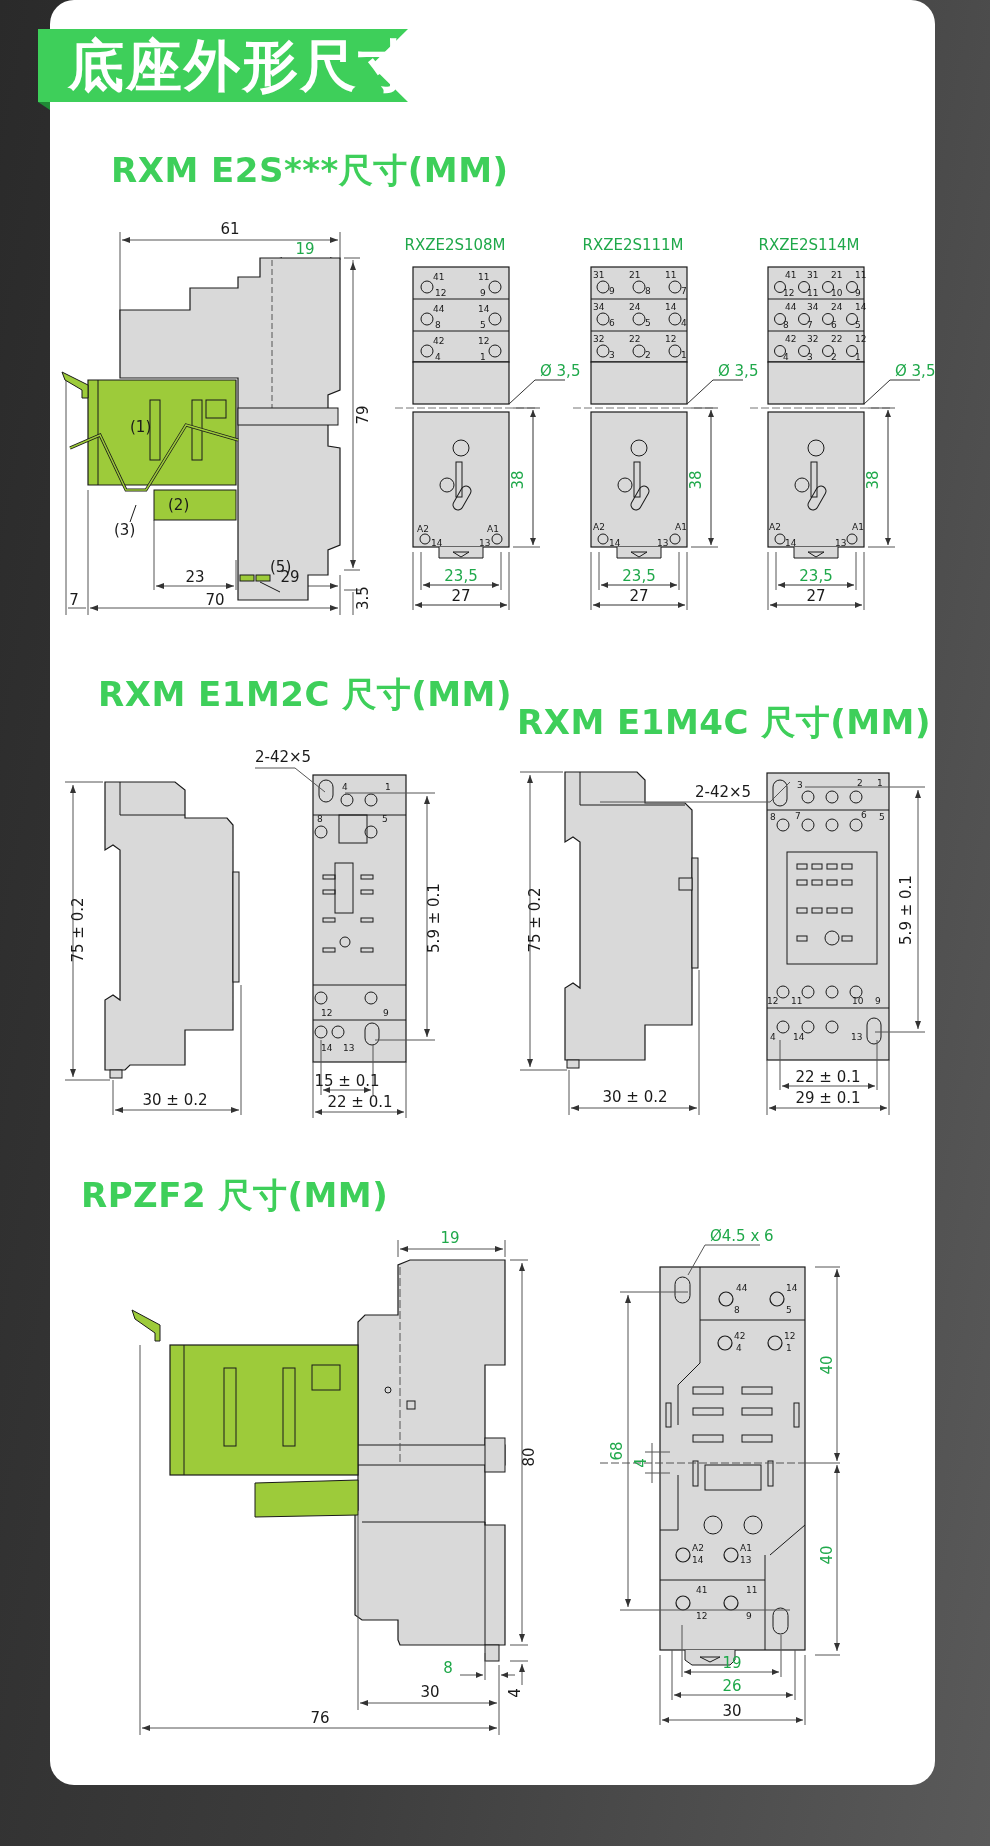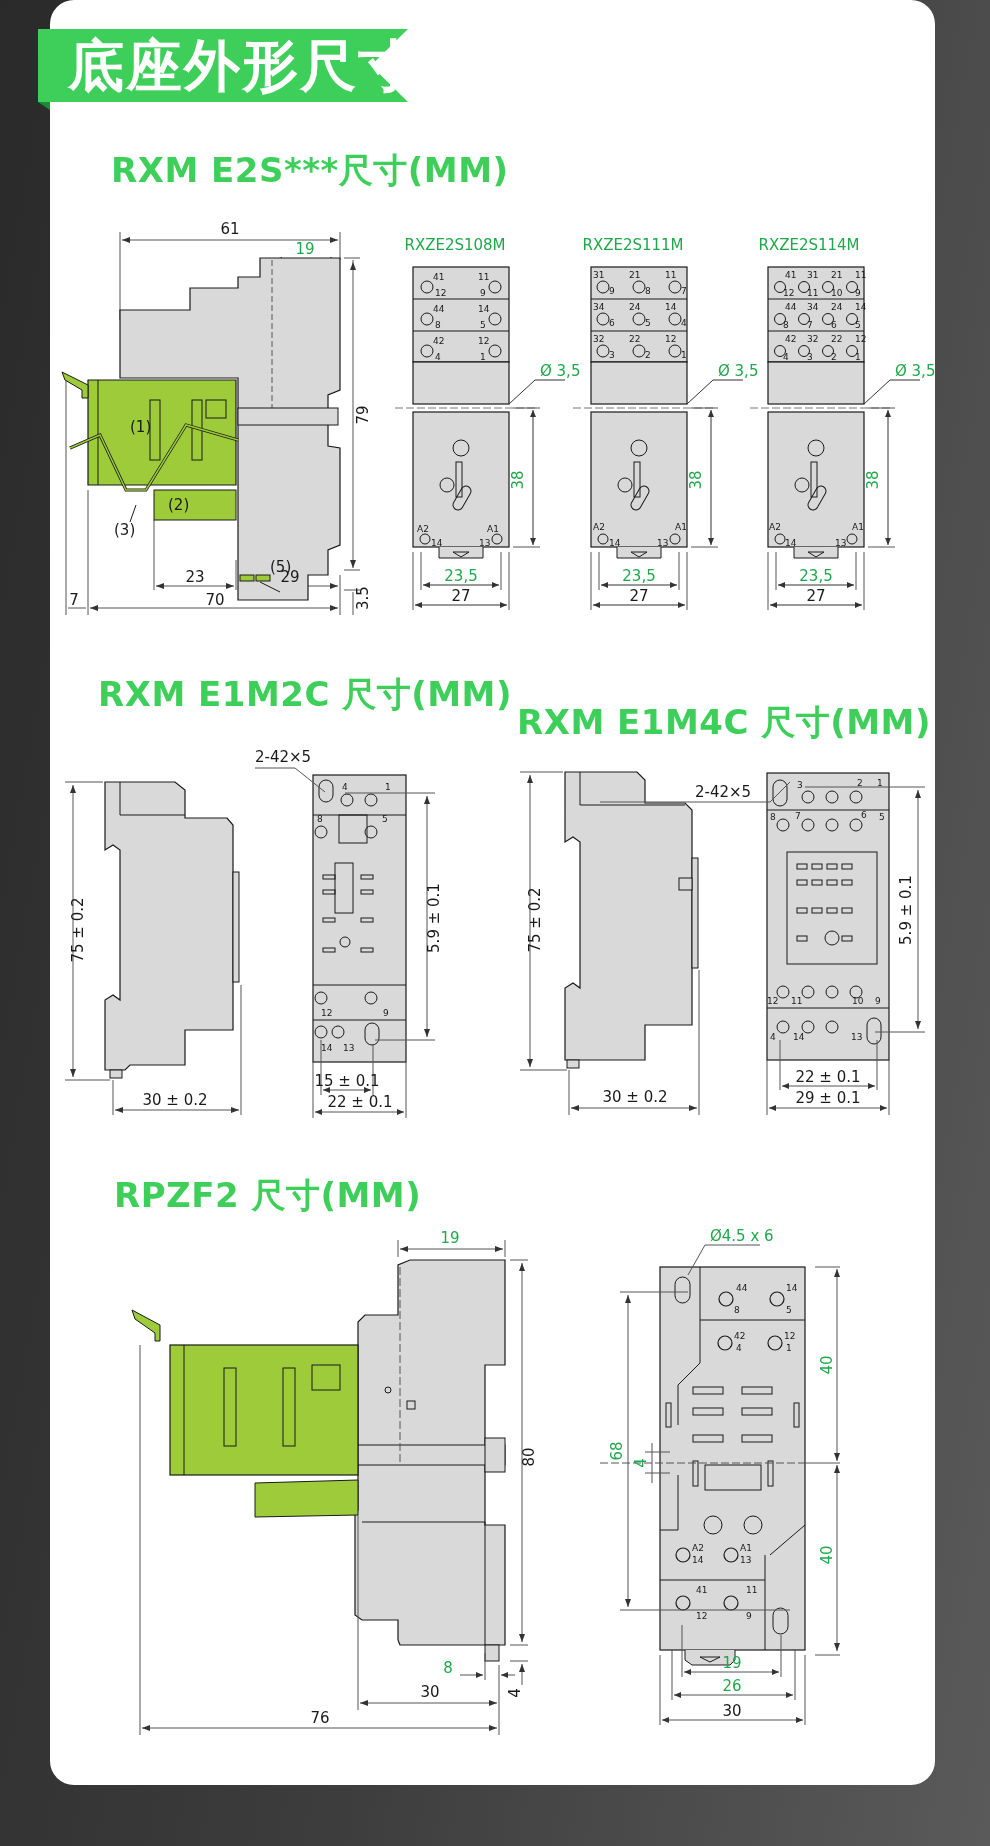--- a/index.html
+++ b/index.html
@@ -468,21 +468,21 @@
   <text class="lbl" x="347" y="264">10</text>
   <text class="lbl" x="370" y="264">9</text>
   <text class="lbl" x="265" y="300">4</text>
   <text class="lbl" x="288" y="300">14</text>
   <text class="lbl" x="346" y="300">13</text>
   <text class="dim" x="406" y="170" text-anchor="middle" transform="rotate(-90 406 170)">5.9 ± 0.1</text>
   <text class="dim" x="323" y="342" text-anchor="middle" font-size="13">22 ± 0.1</text>
   <text class="dim" x="323" y="363" text-anchor="middle">29 ± 0.1</text>
 </svg>
 
-<div class="sec-title" style="left:114px; top:1173px;">RPZF2 尺寸(MM)</div>
+<div class="sec-title" style="left:81px; top:1173px;">RPZF2 尺寸(MM)</div>
 
 <svg class="drawing" style="left:130px; top:1225px;" width="420" height="530" viewBox="0 0 420 530">
   <path d="M275,42 L370,42 L370,140 L365,145 L365,290 L370,295 L370,420 L350,420 L350,428 L230,428 L220,420 L220,335 L230,325 L230,35 Z" fill="none"></path>
   <path d="M280,35 L375,35 L375,140 L355,140 L355,150 L355,300 L375,300 L375,420 L270,420 L268,415 L268,395 L232,395 L225,390 L225,290 L228,285 L228,97 L235,90 L268,90 L268,40 Z" fill="#d9d9d9" stroke="#1a1a1a" stroke-width="1.2"></path>
   <rect x="228" y="220" width="147" height="20" fill="#d9d9d9" stroke="#1a1a1a"></rect>
   <rect x="355" y="213" width="20" height="34" fill="#d9d9d9" stroke="#1a1a1a"></rect>
   <line x1="232" y1="297" x2="355" y2="297" stroke="#1a1a1a"></line>
   <line x1="355" y1="297" x2="355" y2="420" stroke="#1a1a1a"></line>
   <rect x="355" y="420" width="14" height="16" fill="#d9d9d9" stroke="#1a1a1a"></rect>
   <line x1="270" y1="42" x2="270" y2="240" stroke="#555" stroke-dasharray="8,3"></line>

